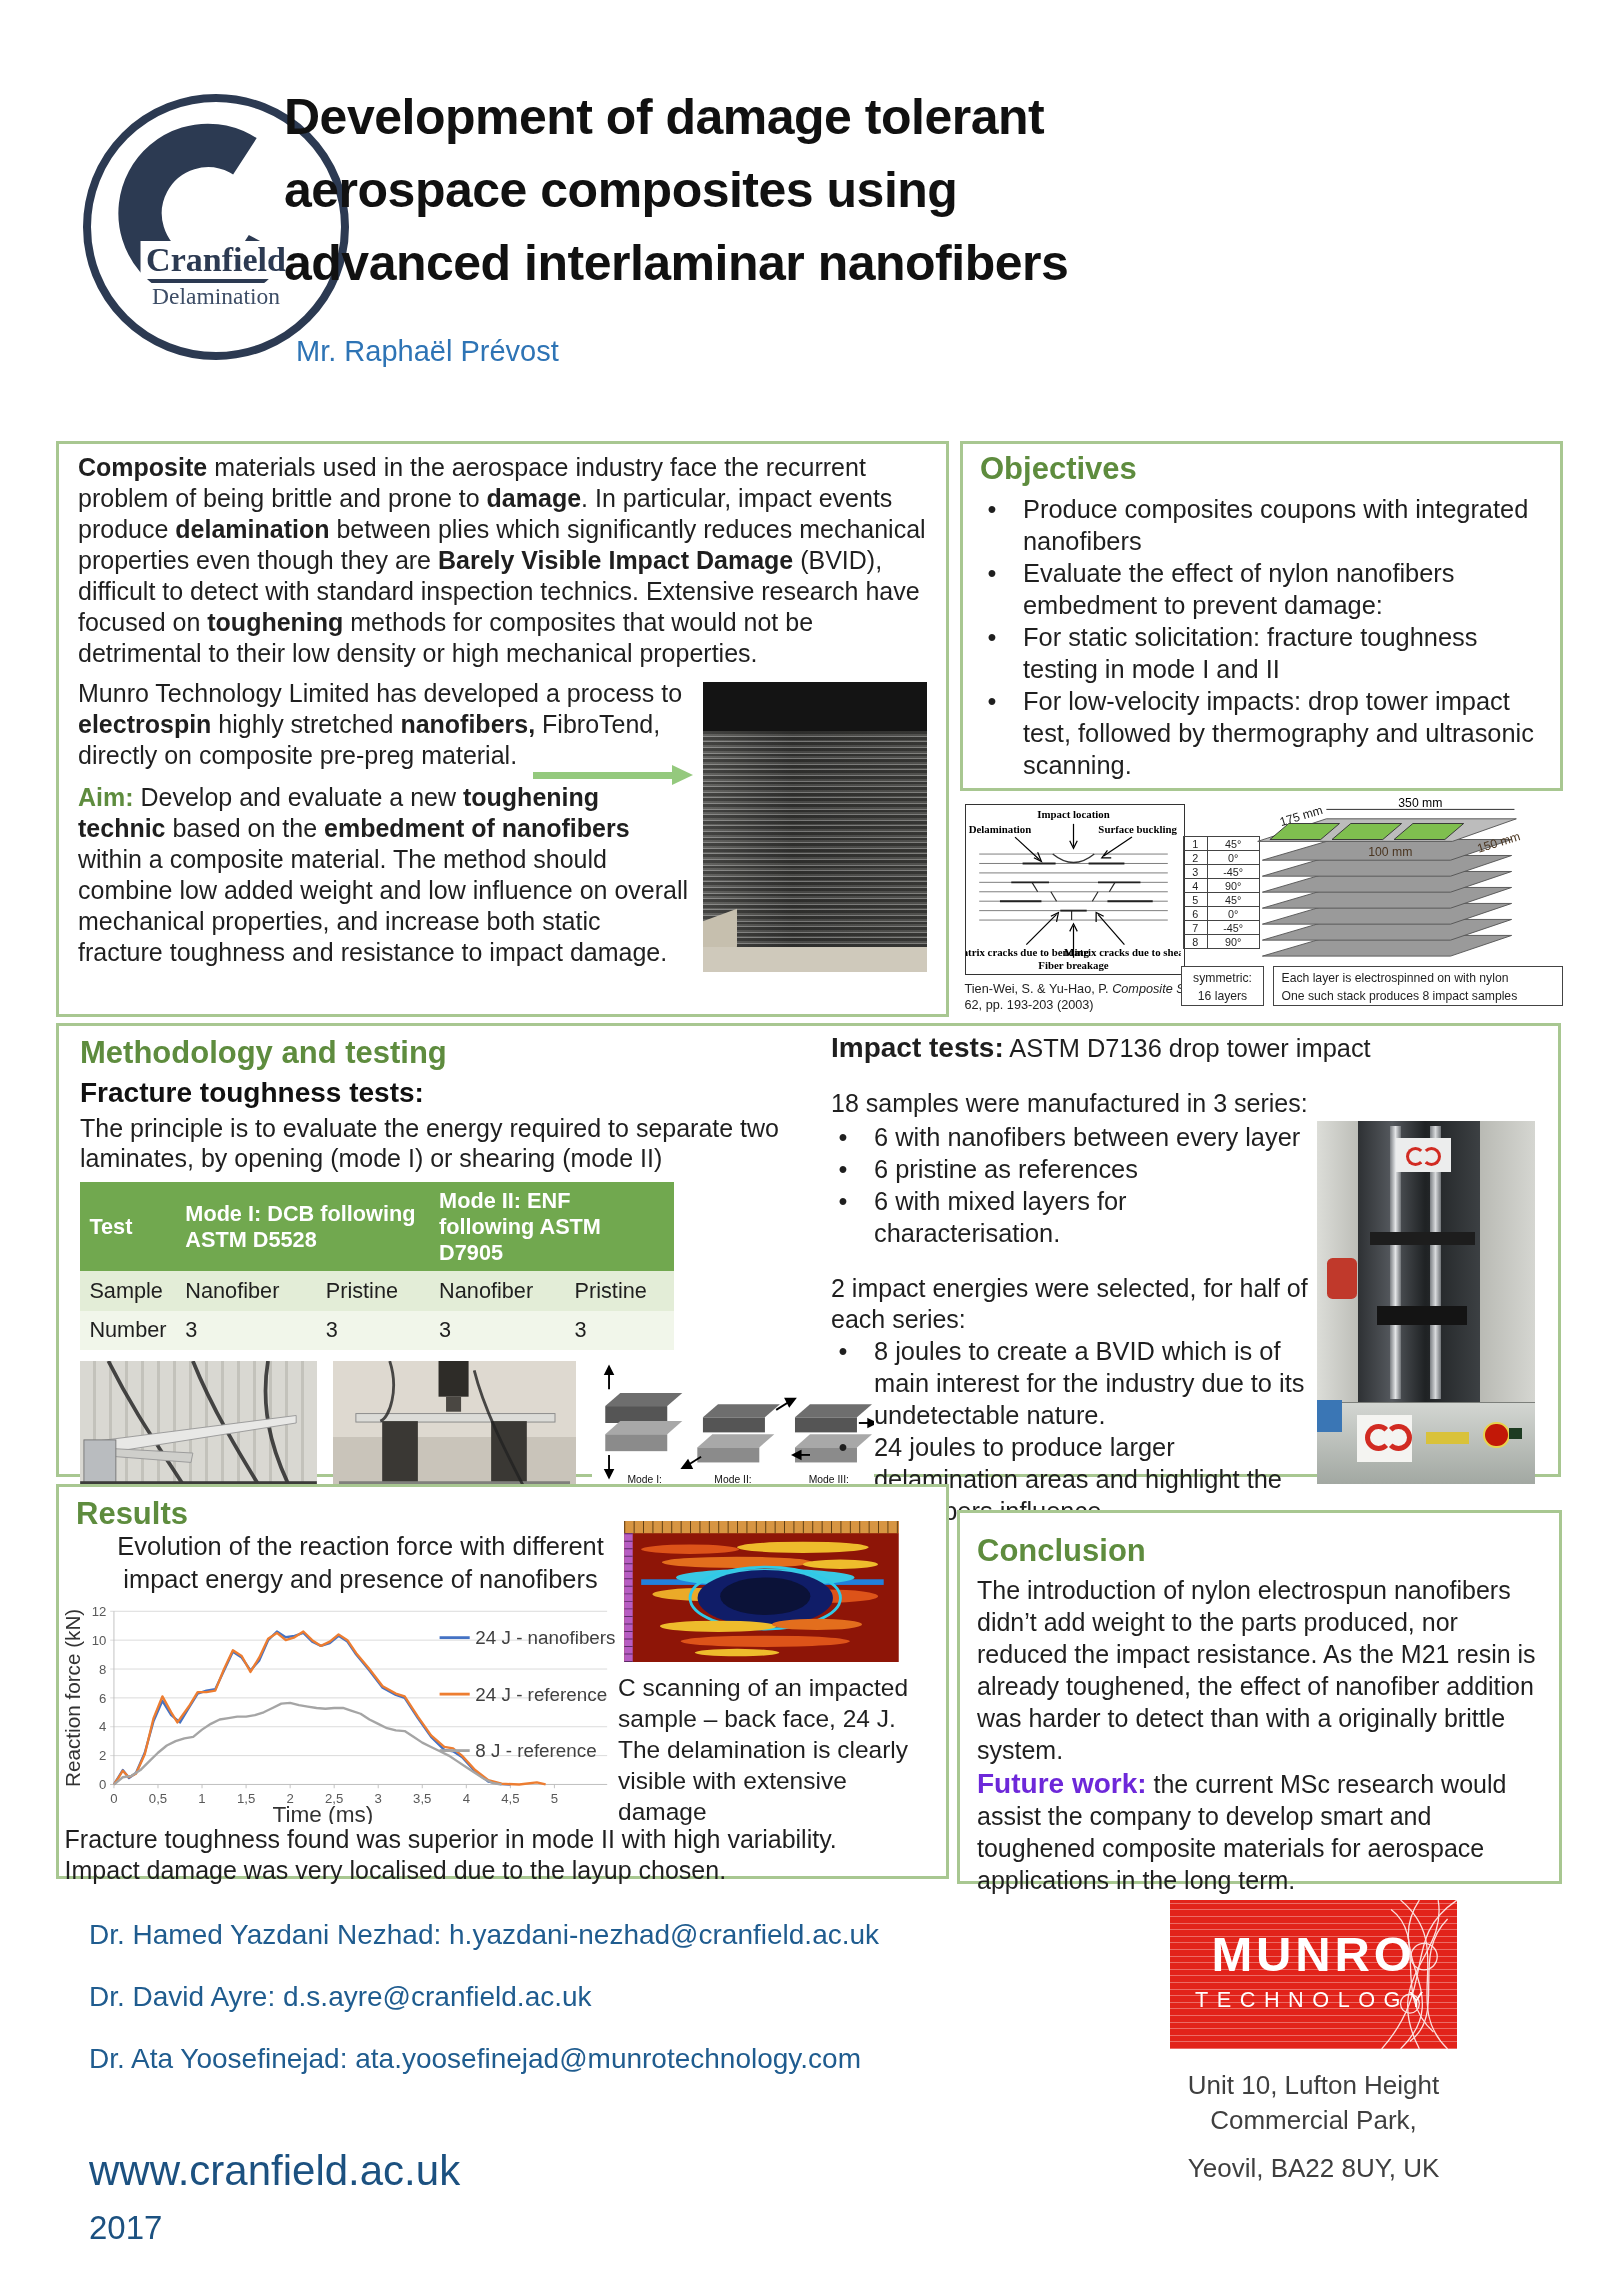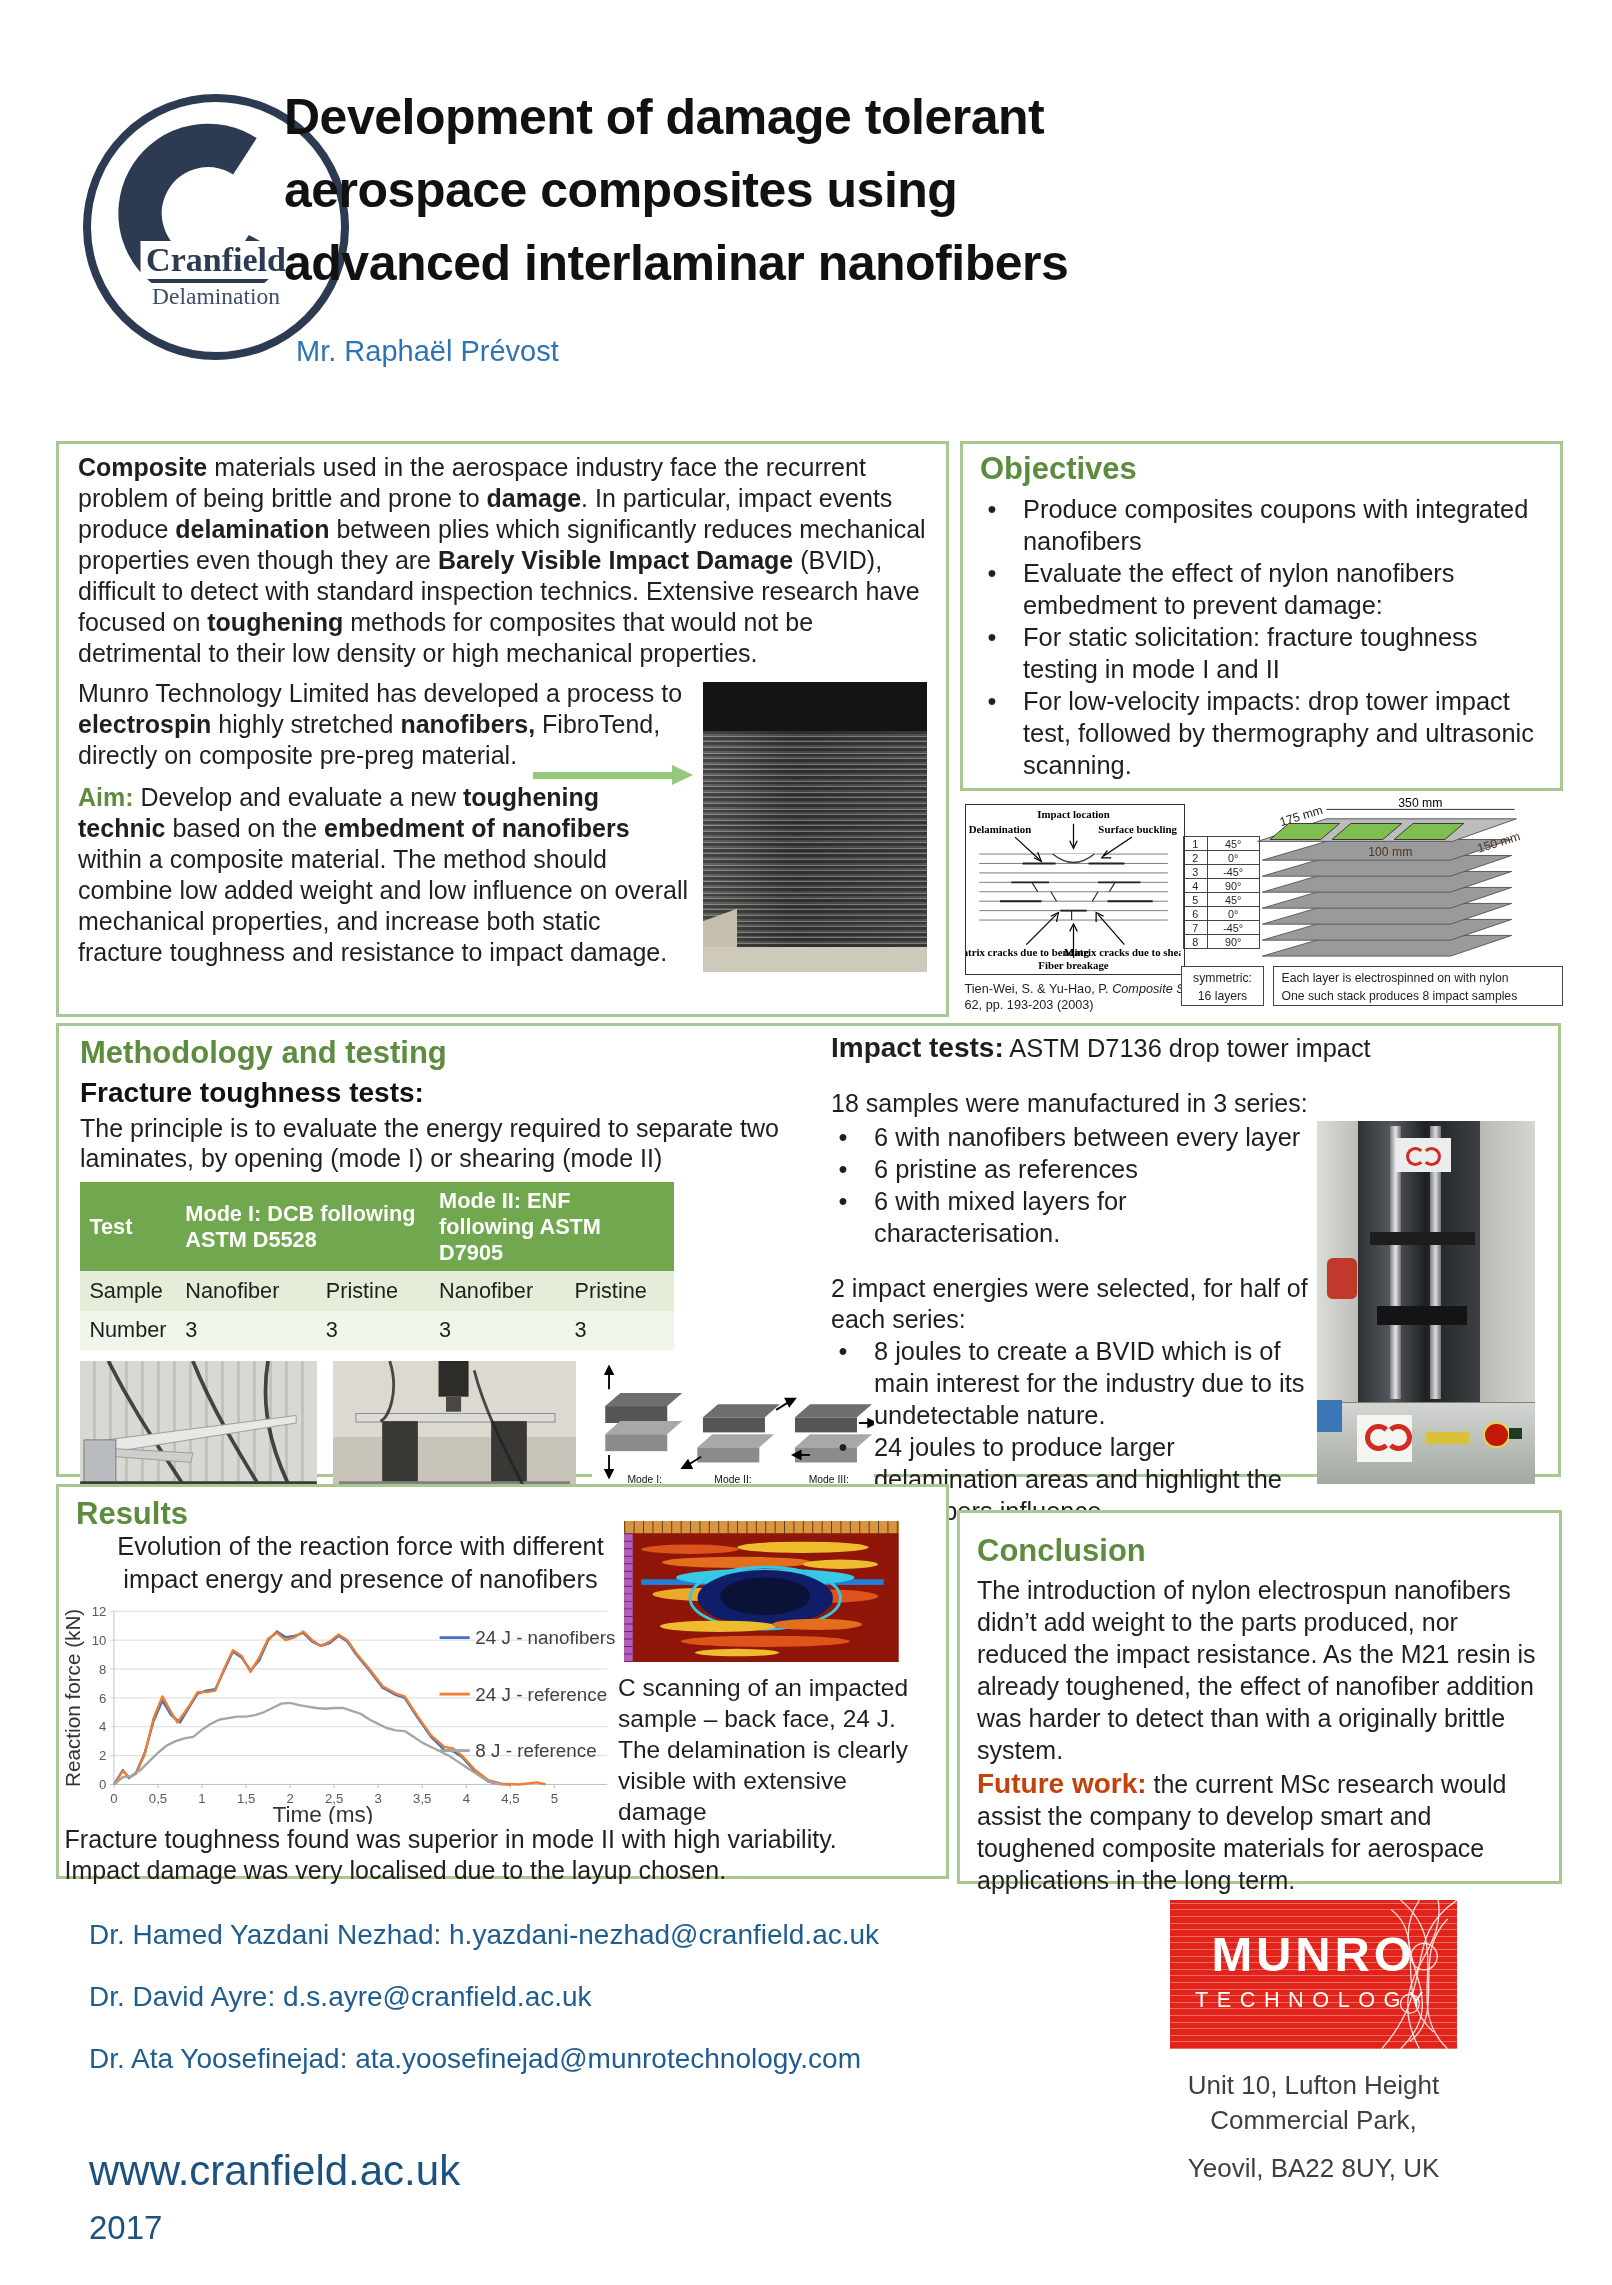--- a/index.html
+++ b/index.html
@@ -488,21 +488,21 @@
       </svg></div>
   <div class="abs results-bottom">
     <div>Fracture toughness found was superior in mode II with high variability.</div>
     <div>Impact damage was very localised due to the layup chosen.</div>
   </div>
 </div>
 
 <div class="abs gbox box-conclusion">
   <div class="heading">Conclusion</div>
   <div class="body-text" style="line-height:32px;">The introduction of nylon electrospun nanofibers didn’t add weight to the parts produced, nor reduced the impact resistance. As the M21 resin is already toughened, the effect of nanofiber addition was harder to detect than with a originally brittle system.</div>
-  <div class="body-text" style="line-height:32px;margin-top:1.9px;"><span style="font-weight: bold; color: #c2410c; font-size: 28px;">Future work:</span><span> the current MSc research would assist the company to develop smart and toughened composite materials for aerospace applications in the long term.</span></div>
+  <div class="body-text" style="line-height:32px;margin-top:1.9px;"><span style="font-weight: bold; color: #6d28d9; font-size: 28px;">Future work:</span><span> the current MSc research would assist the company to develop smart and toughened composite materials for aerospace applications in the long term.</span></div>
 </div>
 
 <div class="contact-line" style="top:1919px;">Dr. Hamed Yazdani Nezhad: h.yazdani-nezhad@cranfield.ac.uk</div>
 <div class="contact-line" style="top:1981px;">Dr. David Ayre: d.s.ayre@cranfield.ac.uk</div>
 <div class="contact-line" style="top:2043px;">Dr. Ata Yoosefinejad: ata.yoosefinejad@munrotechnology.com</div>
 
 <div class="abs munro">
   <div class="stripes"></div>
   <svg class="abs" style="right:0;top:0;" width="113" height="149" viewBox="0 0 120 158">
     <g stroke="#fff" stroke-width="1.4" fill="none" opacity="0.85">

